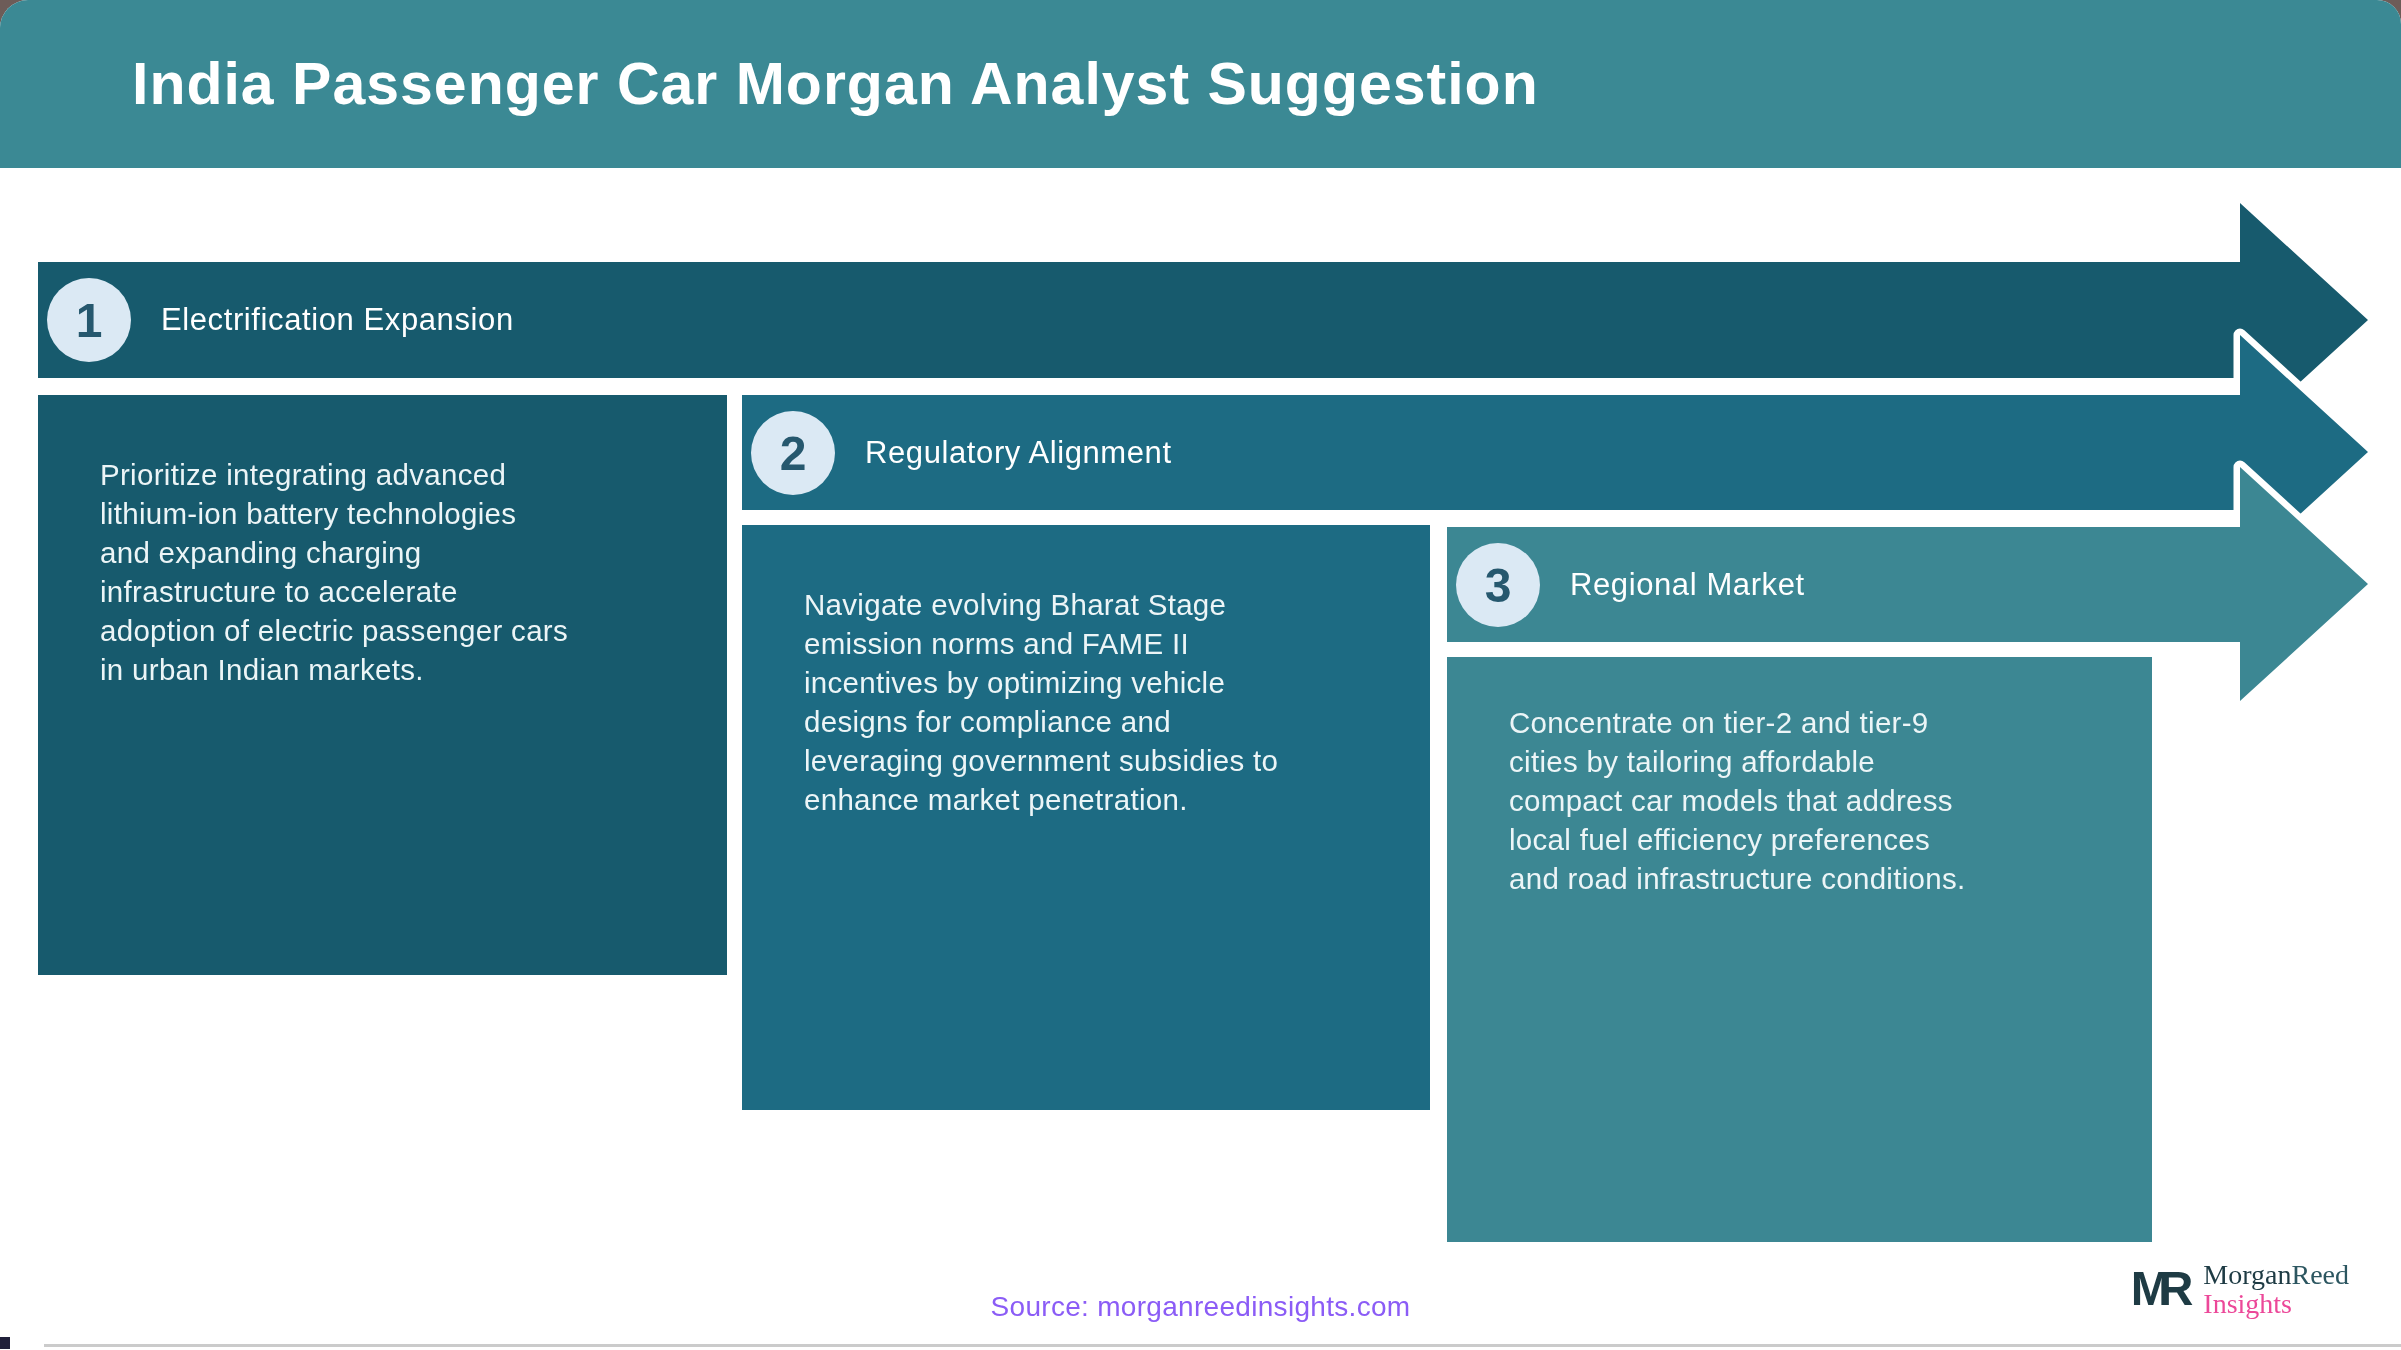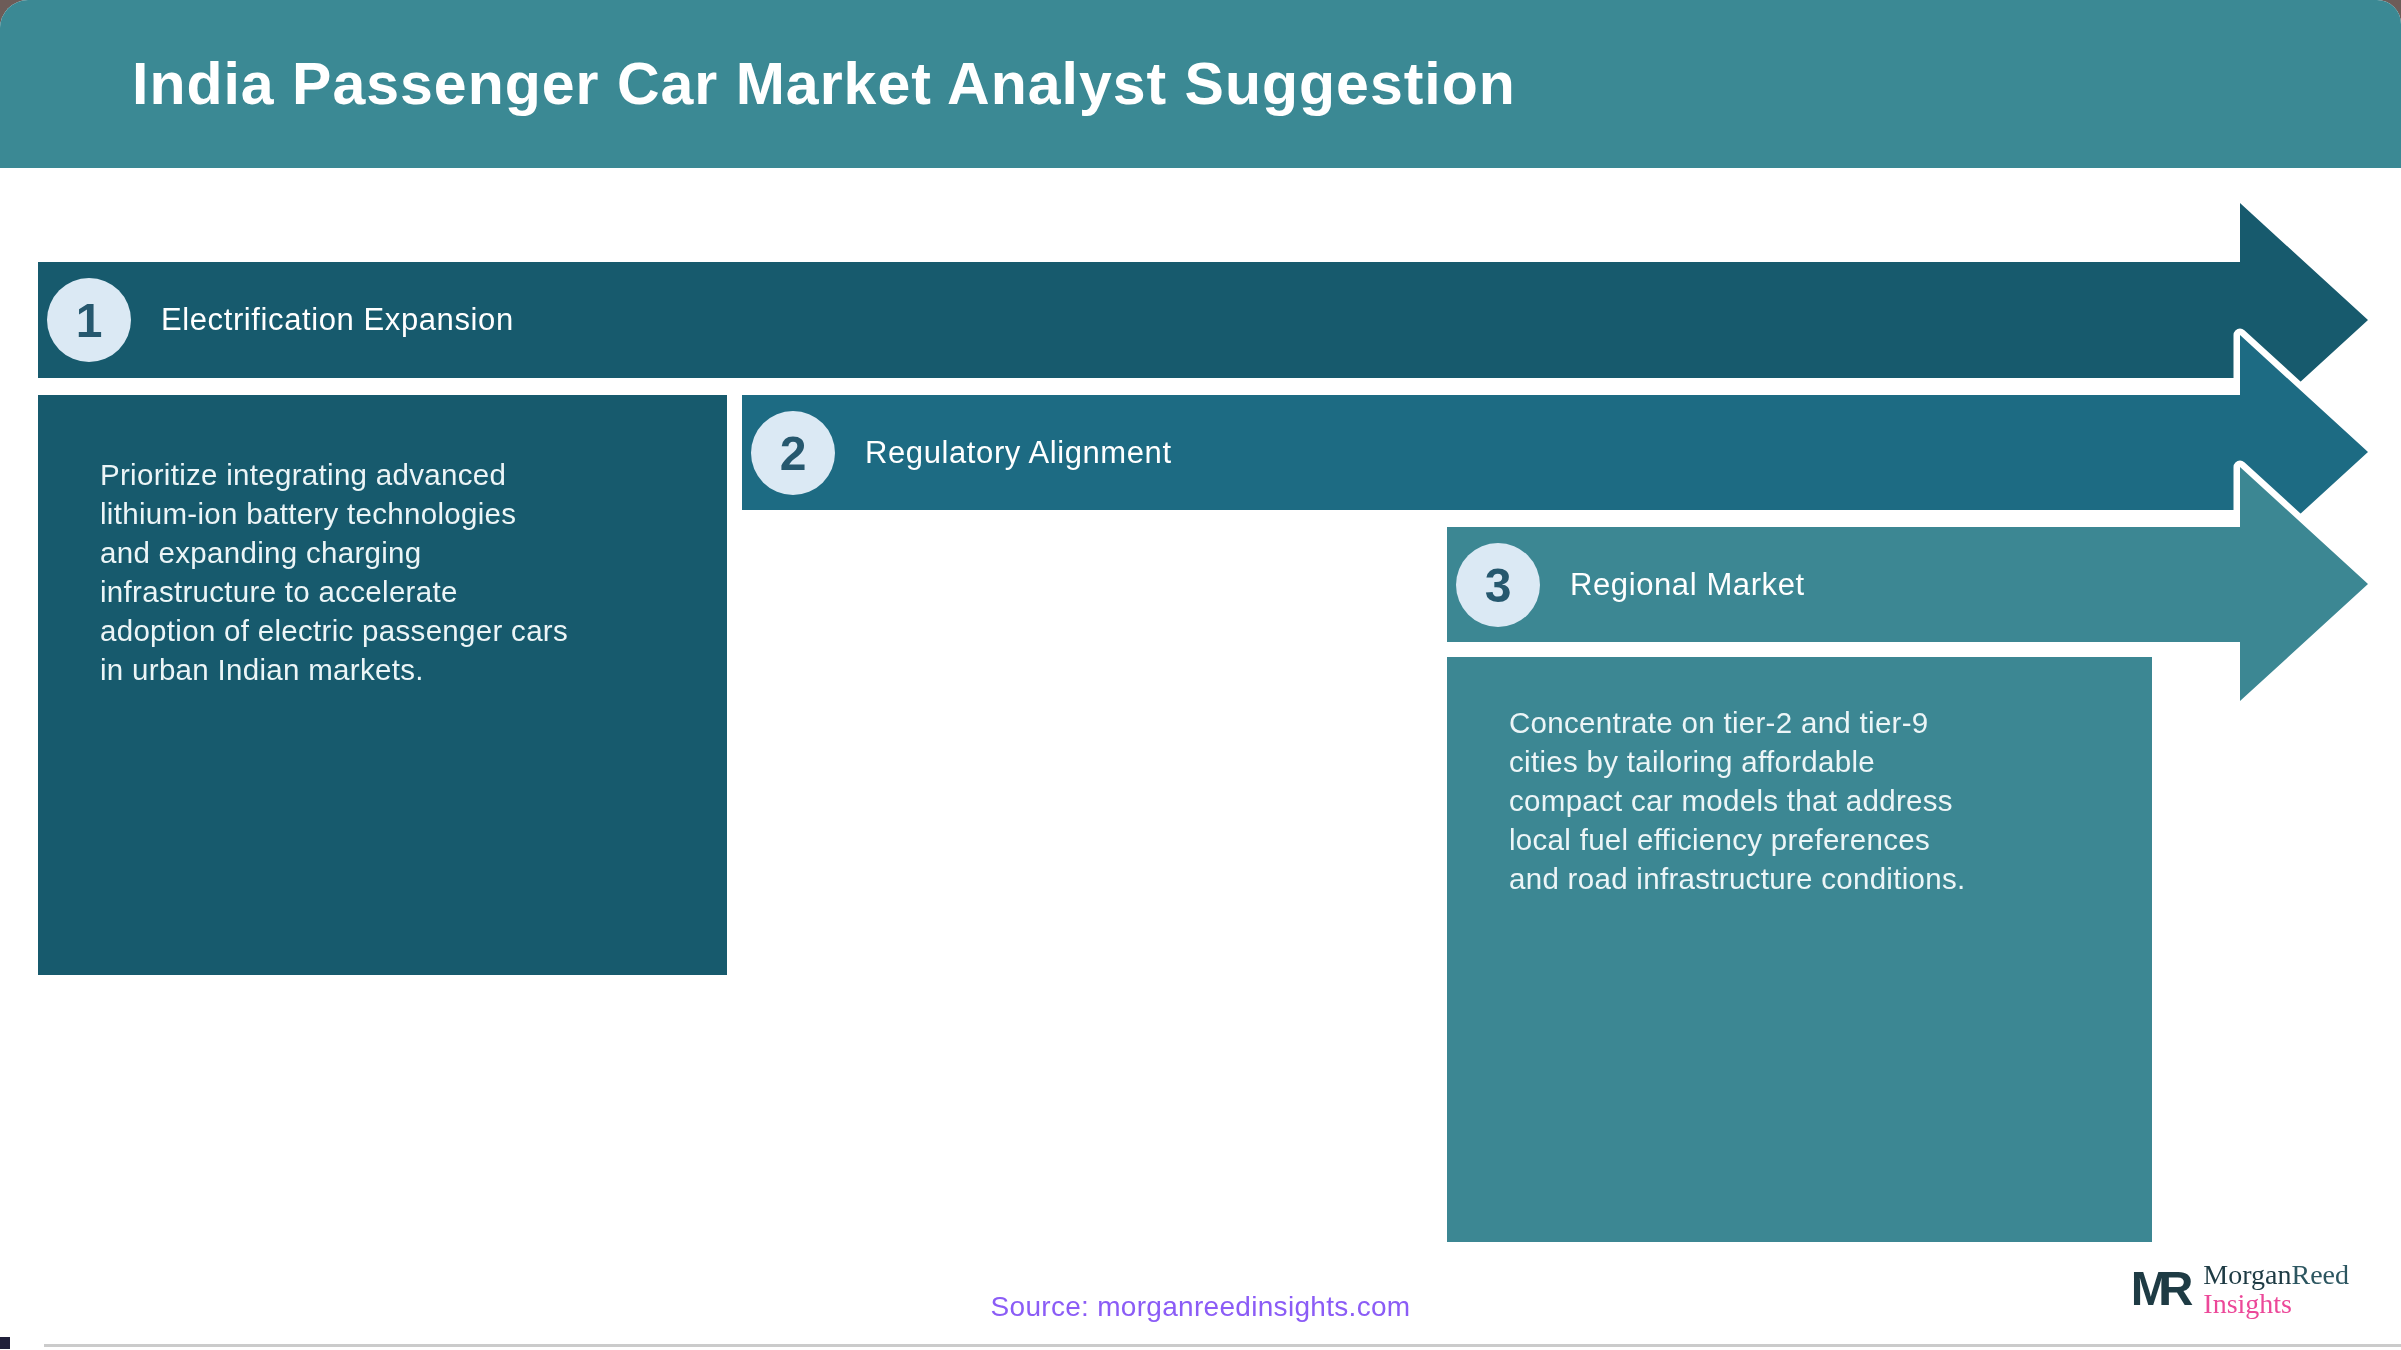--- a/index.html
+++ b/index.html
@@ -104,21 +104,21 @@
     position:absolute; left:0; bottom:1px;
     width:10px; height:12px; background:#20203a;
   }
 </style>
 </head>
 <body>
 
 <div class="canvas">
 
   <div class="header" style="background-color: rgb(59, 137, 148);">
-    <h1 class="page-title">India Passenger Car Market Analyst Suggestion</h1>
+    <h1 class="page-title">India Passenger Car Morgan Analyst Suggestion</h1>
   </div>
 
   <svg class="arrows" viewBox="0 0 2401 1350">
     <path d="M38,262 H2240 V203 L2368,320 L2240,437 V378 H38 Z" fill="#175a6d"></path>
     <path d="M742,395 H2240 V335 L2368,452 L2240,569 V510 H742 Z" fill="#1d6b83"></path>
     <path d="M1447,527 H2240 V467 L2368,584 L2240,701 V642 H1447 Z" fill="#3c8793"></path>
   </svg>
 
   <div class="bar-content bar-1">
     <div class="num-circle" style="background-color: rgb(219, 233, 244);">
@@ -143,20 +143,28 @@
 
   <div class="desc-box box-1" style="background-color: rgb(23, 90, 109);">
     <p>Prioritize integrating advanced
 lithium-ion battery technologies
 and expanding charging
 infrastructure to accelerate
 adoption of electric passenger cars
 in urban Indian markets.</p>
   </div>
 
+  <div class="desc-box box-2" style="background-color: rgb(29, 107, 131);">
+    <p>Navigate evolving Bharat Stage
+emission norms and FAME II
+incentives by optimizing vehicle
+designs for compliance and
+leveraging government subsidies to
+enhance market penetration.</p>
+  </div>
 
   <div class="desc-box box-3" style="background-color: rgb(60, 135, 147);">
     <p>Concentrate on tier-2 and tier-9
 cities by tailoring affordable
 compact car models that address
 local fuel efficiency preferences
 and road infrastructure conditions.</p>
   </div>
 
   <div class="source">Source: morganreedinsights.com</div>

